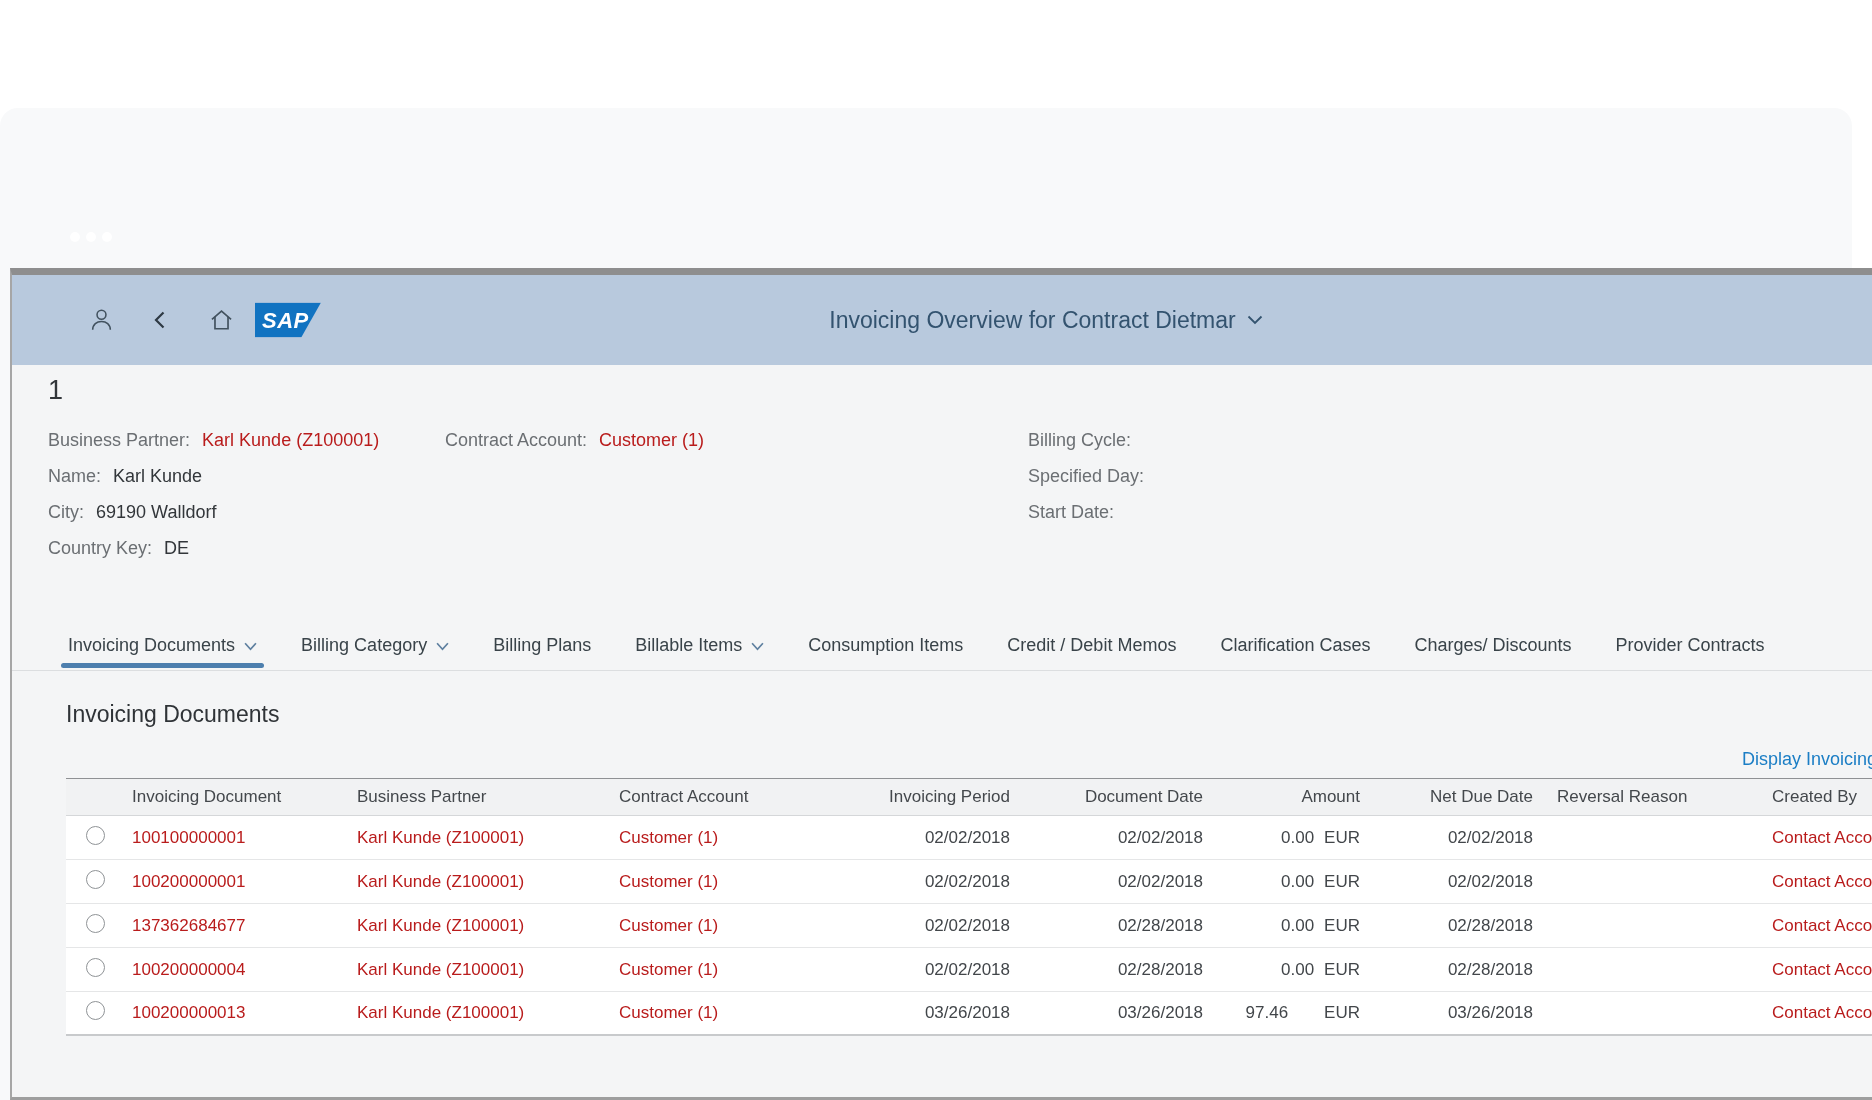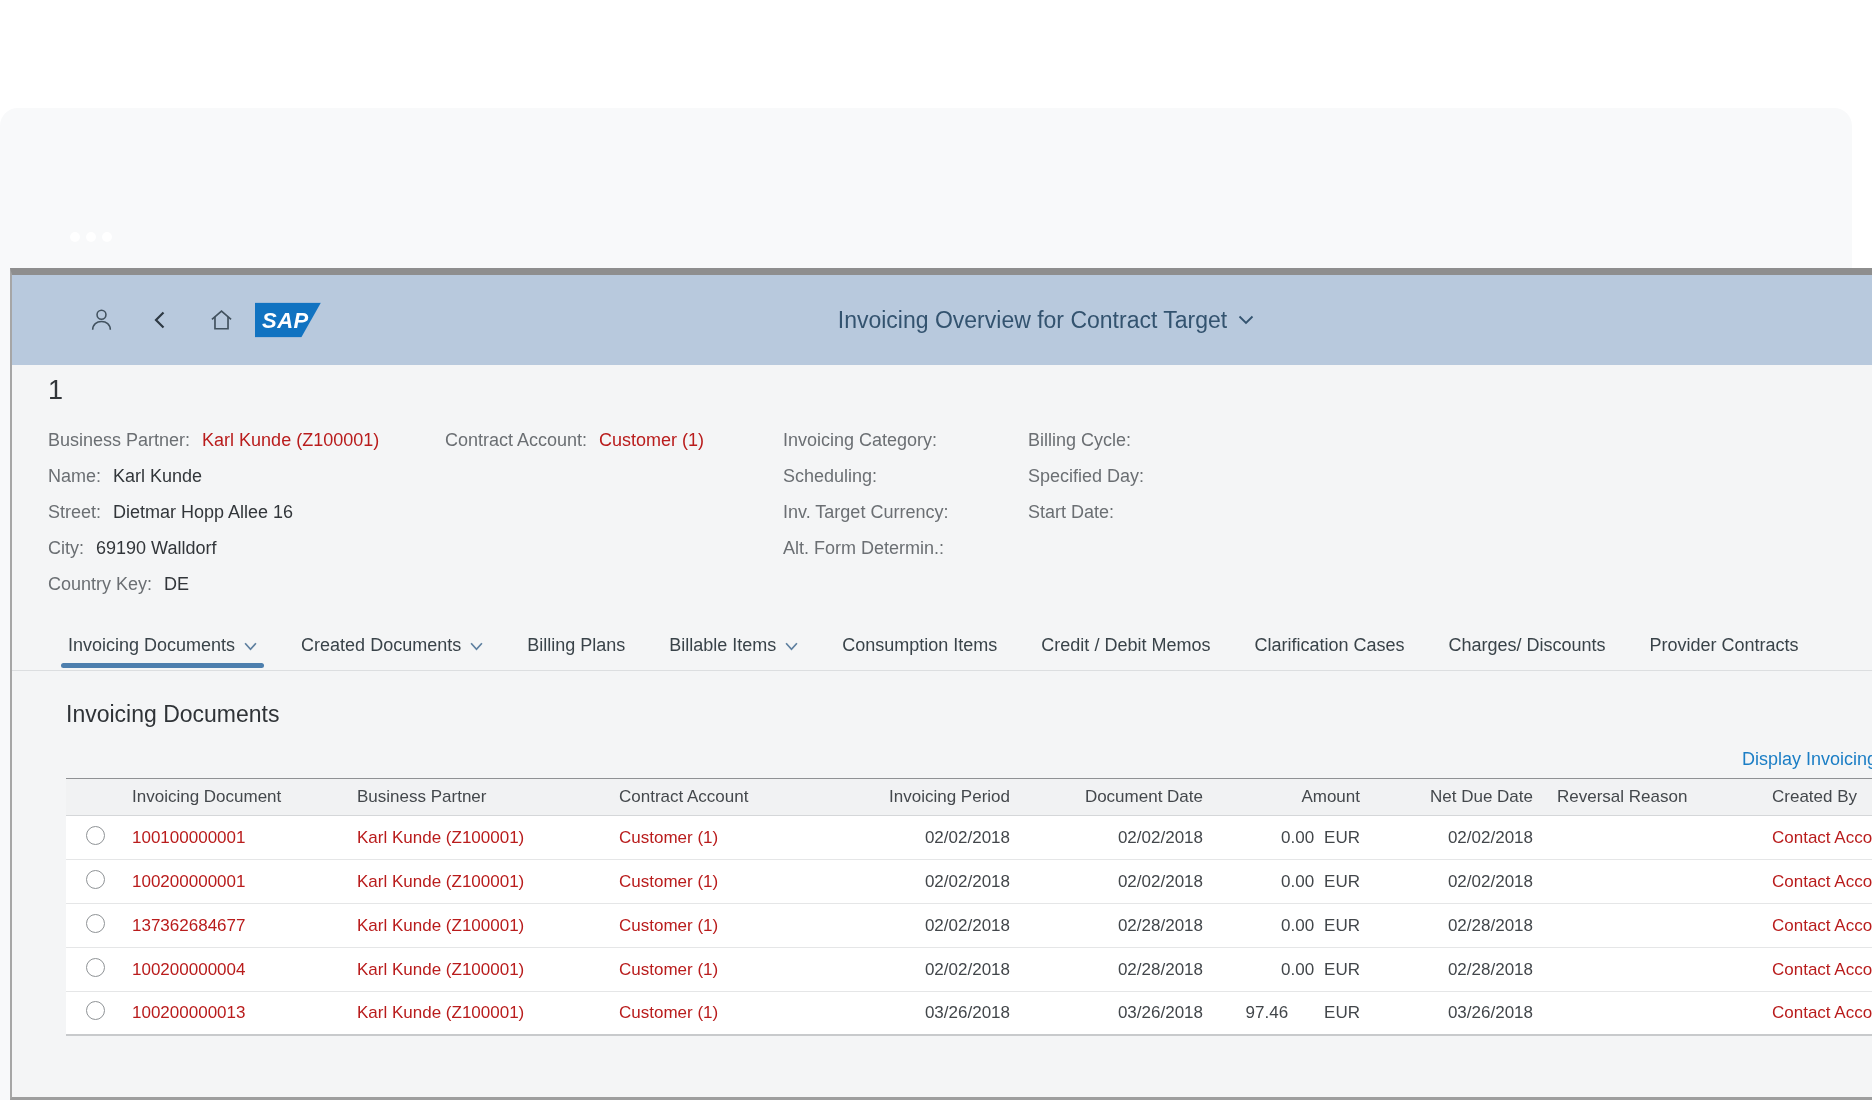--- a/index.html
+++ b/index.html
@@ -89,21 +89,21 @@
         <span class="shell-icon icon-home">
           <svg width="27" height="27" viewBox="0 0 24 24" fill="none" stroke="#42525f" stroke-width="1.5">
             <path d="M3.5 11.4 L12 4.2 L20.5 11.4"></path>
             <path d="M6.2 9.2 L6.2 19.8 L17.8 19.8 L17.8 9.2"></path>
           </svg>
         </span>
         <div class="sap-logo">
           <span>SAP</span>
         </div>
         <div class="shell-title-wrap">
-          <span class="shell-title">Invoicing Overview for Contract Target</span>
+          <span class="shell-title">Invoicing Overview for Contract Dietmar</span>
           <span class="title-chev">
             <svg width="16" height="10" viewBox="0 0 16 10" fill="none" stroke="#33536f" stroke-width="1.8">
               <path d="M1.5 1.5 L8 8 L14.5 1.5"></path>
             </svg>
           </span>
         </div>
       </div>
 
       <div class="content">
         <div class="obj-title">1</div>
@@ -111,54 +111,32 @@
             <div class="detail-col" style="left: 36px;">
               <div class="detail-row">
                 <span class="detail-label">Business Partner:</span>
                 <span class="detail-val link">Karl Kunde (Z100001)</span>
               </div>
               <div class="detail-row">
                 <span class="detail-label">Name:</span>
                 <span class="detail-val">Karl Kunde</span>
               </div>
               <div class="detail-row">
-                <span class="detail-label">Street:</span>
-                <span class="detail-val">Dietmar Hopp Allee 16</span>
-              </div>
-              <div class="detail-row">
                 <span class="detail-label">City:</span>
                 <span class="detail-val">69190 Walldorf</span>
               </div>
               <div class="detail-row">
                 <span class="detail-label">Country Key:</span>
                 <span class="detail-val">DE</span>
               </div>
             </div>
             <div class="detail-col" style="left: 433px;">
               <div class="detail-row">
                 <span class="detail-label">Contract Account:</span>
                 <span class="detail-val link">Customer (1)</span>
-              </div>
-            </div>
-            <div class="detail-col" style="left: 771px;">
-              <div class="detail-row">
-                <span class="detail-label">Invoicing Category:</span>
-                <span class="detail-val"></span>
-              </div>
-              <div class="detail-row">
-                <span class="detail-label">Scheduling:</span>
-                <span class="detail-val"></span>
-              </div>
-              <div class="detail-row">
-                <span class="detail-label">Inv. Target Currency:</span>
-                <span class="detail-val"></span>
-              </div>
-              <div class="detail-row">
-                <span class="detail-label">Alt. Form Determin.:</span>
-                <span class="detail-val"></span>
               </div>
             </div>
             <div class="detail-col" style="left: 1016px;">
               <div class="detail-row">
                 <span class="detail-label">Billing Cycle:</span>
                 <span class="detail-val"></span>
               </div>
               <div class="detail-row">
                 <span class="detail-label">Specified Day:</span>
                 <span class="detail-val"></span>
@@ -172,21 +150,21 @@
         <div class="tabstrip" id="tabstrip">
             <div class="tab selected">
               <span class="tab-label">Invoicing Documents</span>
               <span class="tab-chev">
                 <svg width="13" height="9" viewBox="0 0 12 8" fill="none" stroke="#5f80a0" stroke-width="1.6">
                   <path d="M1 1 L6 6.5 L11 1"></path>
                 </svg>
               </span>
             </div>
             <div class="tab">
-              <span class="tab-label">Created Documents</span>
+              <span class="tab-label">Billing Category</span>
               <span class="tab-chev">
                 <svg width="13" height="9" viewBox="0 0 12 8" fill="none" stroke="#5f80a0" stroke-width="1.6">
                   <path d="M1 1 L6 6.5 L11 1"></path>
                 </svg>
               </span>
             </div>
             <div class="tab">
               <span class="tab-label">Billing Plans</span>
             </div>
             <div class="tab">

